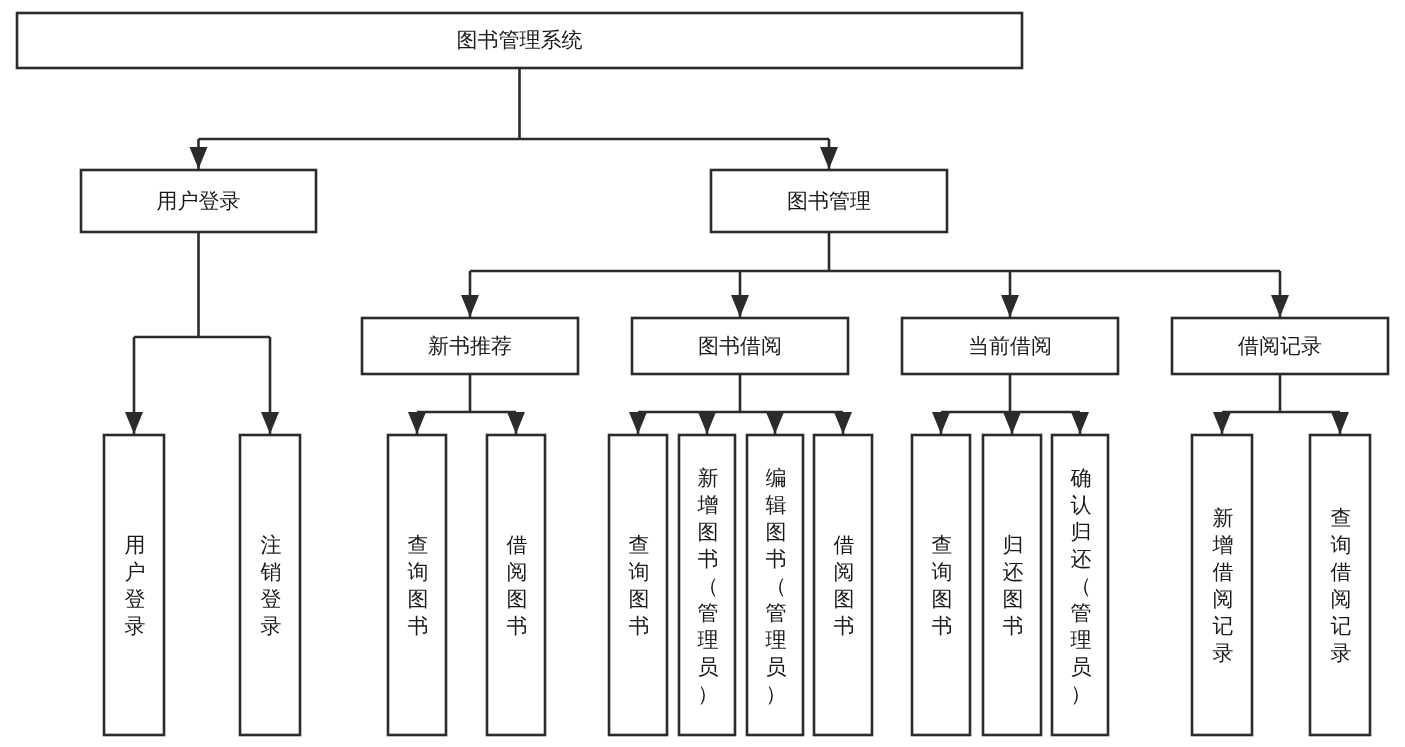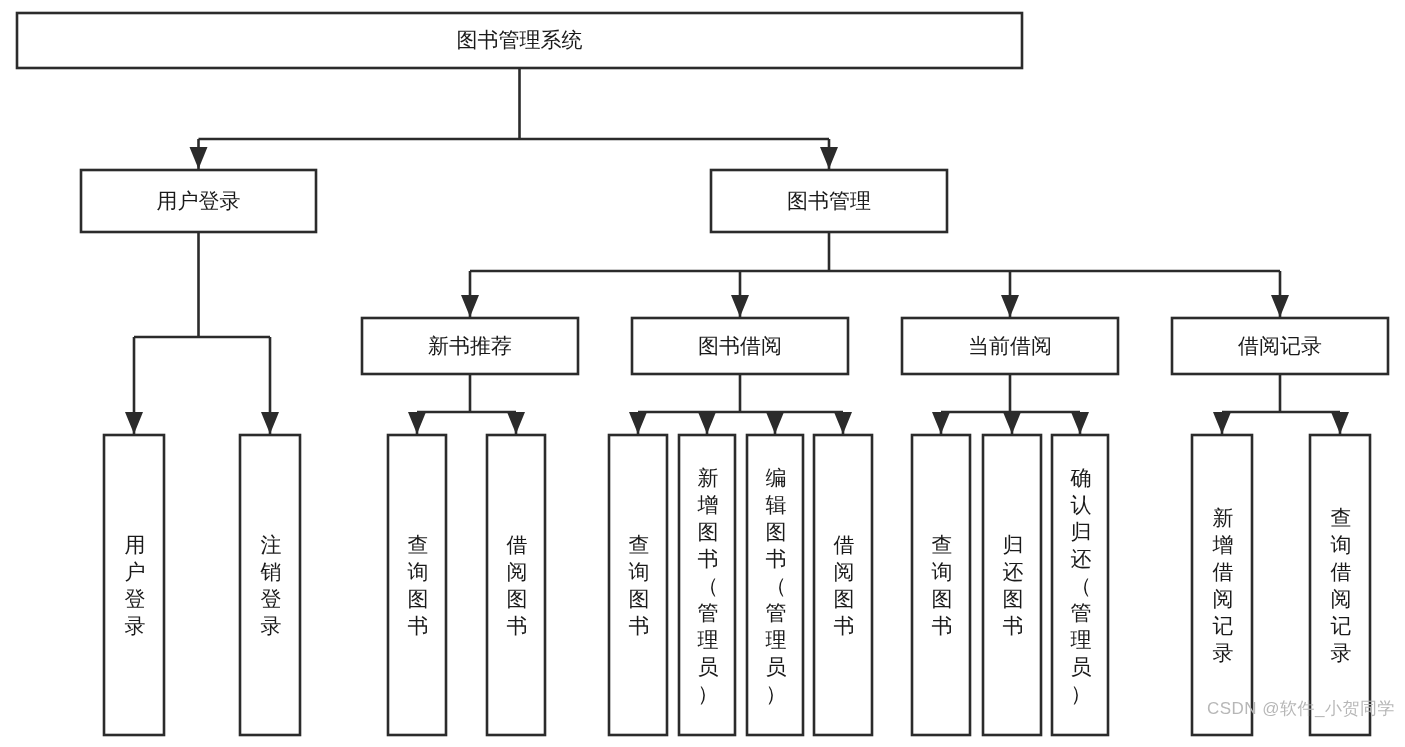--- a/index.html
+++ b/index.html
@@ -203,14 +203,13 @@
         <g>
           <rect x="1192" y="435" width="60" height="300" class="node-box"></rect>
           <text x="1223" class="node-label-vert"><tspan x="1223" y="525.06">新</tspan><tspan x="1223" y="552.06">增</tspan><tspan x="1223" y="579.06">借</tspan><tspan x="1223" y="606.06">阅</tspan><tspan x="1223" y="633.06">记</tspan><tspan x="1223" y="660.06">录</tspan></text>
         </g>
         <g>
           <rect x="1310" y="435" width="60" height="300" class="node-box"></rect>
           <text x="1341" class="node-label-vert"><tspan x="1341" y="525.06">查</tspan><tspan x="1341" y="552.06">询</tspan><tspan x="1341" y="579.06">借</tspan><tspan x="1341" y="606.06">阅</tspan><tspan x="1341" y="633.06">记</tspan><tspan x="1341" y="660.06">录</tspan></text>
         </g>
       </g>
     </svg>
-  <div class="watermark">CSDN @软件_小贺同学</div>
 </div>
 
 </body></html>

